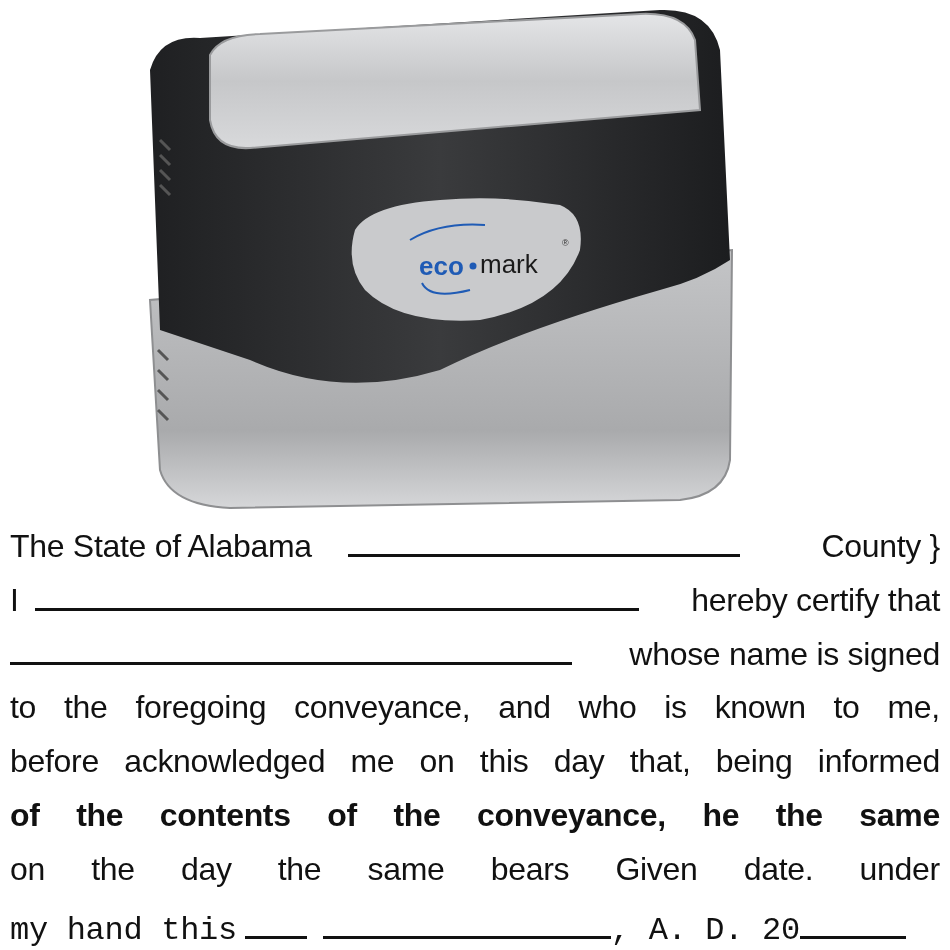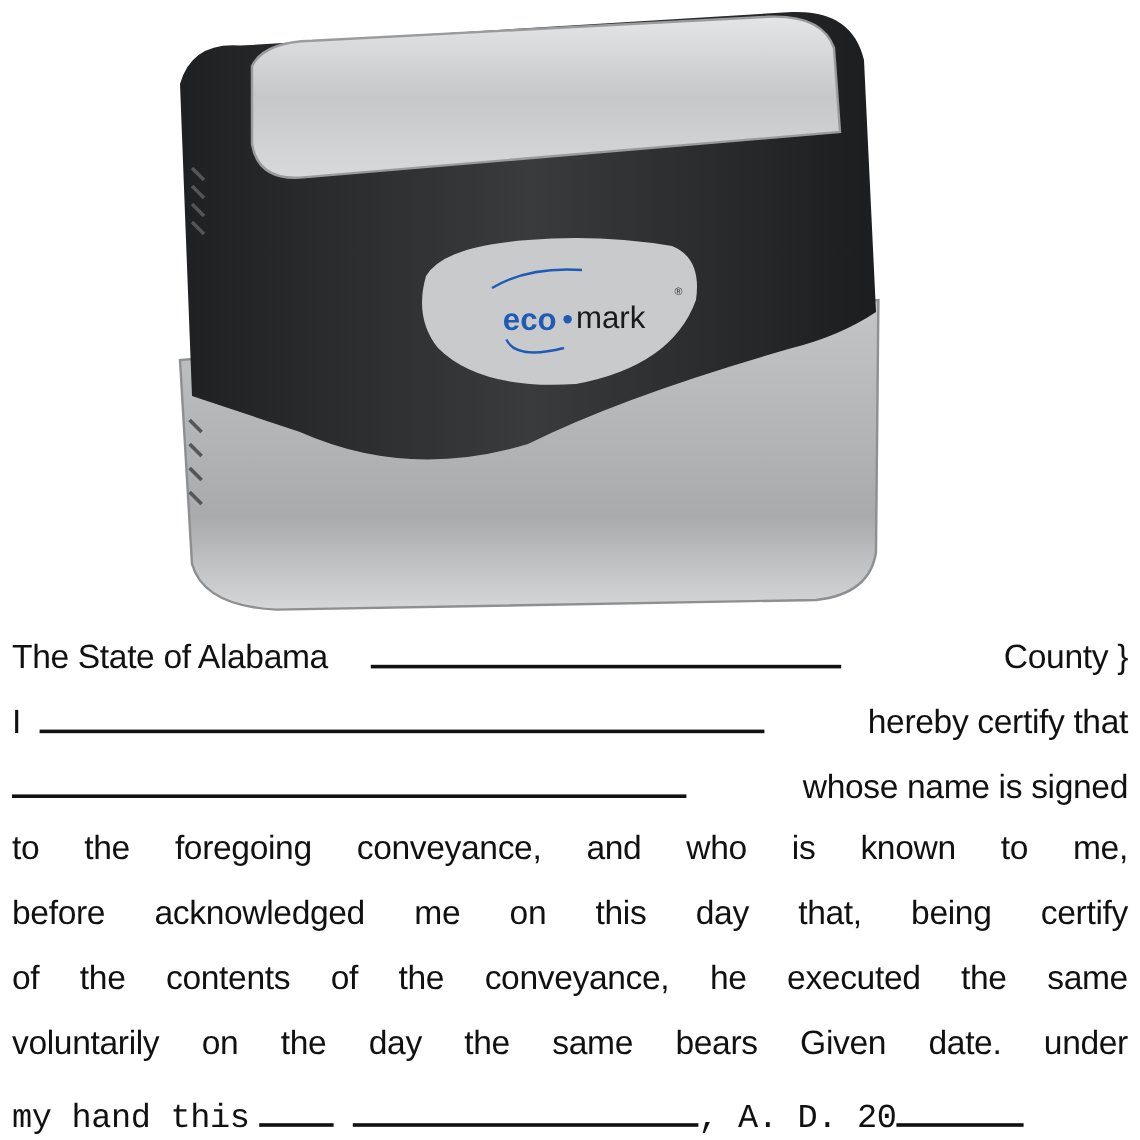--- a/index.html
+++ b/index.html
@@ -1,19 +1,19 @@
 <!DOCTYPE html>
 <html><head>
 <meta charset="utf-8">
 <style>
   html,body{margin:0;padding:0;background:#ffffff;}
   body{width:950px;height:950px;position:relative;overflow:hidden;font-family:"Liberation Sans",sans-serif;color:#111;}
   .stamp{position:absolute;left:140px;top:0;width:600px;height:520px;}
   .doc{position:absolute;left:0;top:518px;width:950px;}
-  .line{position:absolute;left:10px;width:930px;height:54px;font-size:28px;line-height:54px;white-space:nowrap;letter-spacing:-0.3px;}
+  .line{position:absolute;left:10px;width:930px;height:54px;font-size:32px;line-height:54px;white-space:nowrap;letter-spacing:-0.3px;}
   .just{display:flex;justify-content:space-between;}
   .blank{display:inline-block;border-bottom:3px solid #111;height:36px;vertical-align:baseline;}
   .row{display:flex;align-items:baseline;}
   .gap{flex:1;}
 </style>
 </head>
 <body>
 
 <div class="stamp">
   <svg width="600" height="520" viewBox="0 0 600 520">
@@ -96,36 +96,34 @@
     </div>
   <div class="line just" style="top:216px;">
       <span>before</span>
       <span>acknowledged</span>
       <span>me</span>
       <span>on</span>
       <span>this</span>
       <span>day</span>
       <span>that,</span>
       <span>being</span>
-      <span>certify</span>
+      <span>informed</span>
     </div>
-  <div class="line just" style="top:270px;">
+  <div class="line just" style="top:270px;font-weight:bold;">
       <span>of</span>
       <span>the</span>
       <span>contents</span>
       <span>of</span>
       <span>the</span>
       <span>conveyance,</span>
       <span>he</span>
-      <span>executed</span>
       <span>the</span>
       <span>same</span>
     </div>
   <div class="line just" style="top:324px;">
-      <span>voluntarily</span>
       <span>on</span>
       <span>the</span>
       <span>day</span>
       <span>the</span>
       <span>same</span>
       <span>bears</span>
       <span>Given</span>
       <span>date.</span>
       <span>under</span>
     </div>

